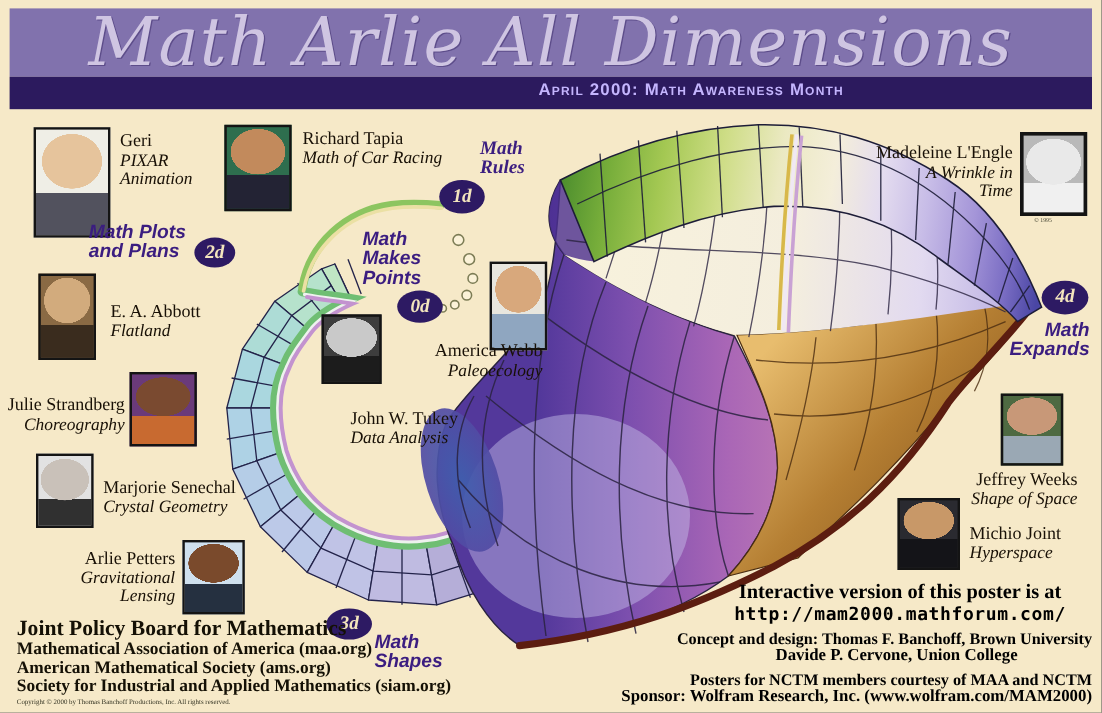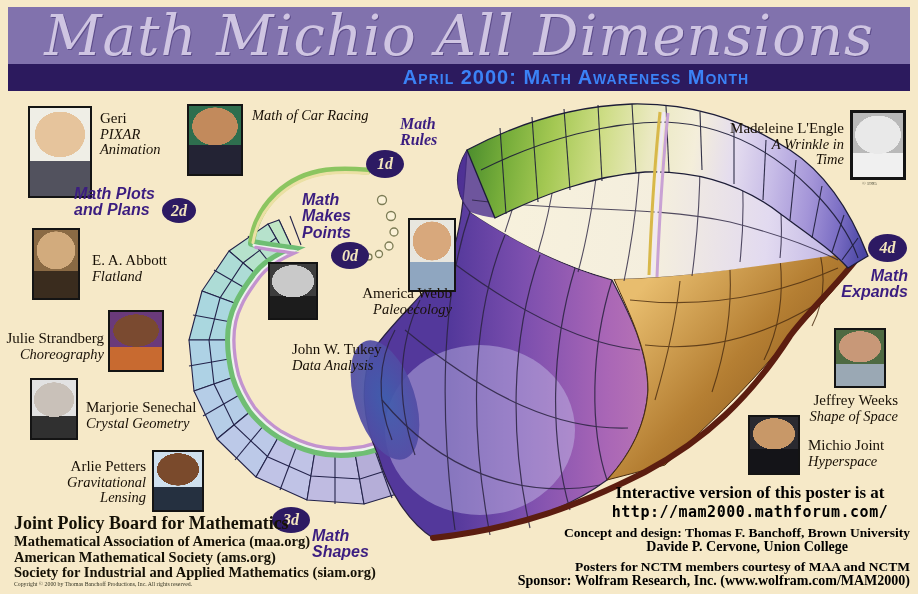--- a/index.html
+++ b/index.html
@@ -4,21 +4,21 @@
 <style>
   html,body{margin:0;padding:0;background:#555;}
   .poster{position:relative;width:918px;height:594px;background:#f6e9c8;overflow:hidden;
           font-family:"Liberation Serif",serif;}
   .hdr{position:absolute;left:8px;right:8px;top:7px;height:57px;background:#8172ad;}
   .hdr-title{position:absolute;left:0;right:0;top:-4px;text-align:center;
      font:italic 56px "DejaVu Serif",serif;color:#cfc5e2;letter-spacing:1px;white-space:nowrap;
      text-shadow:1px 1px 0 #5d4d8a;}
   .band{position:absolute;left:8px;right:8px;top:64px;height:27px;background:#2c1a5e;}
   .band-txt{position:absolute;left:250px;right:16px;top:2px;text-align:center;
-     font-variant:small-caps;font-weight:bold;font-size:20px;letter-spacing:1px;color:#3b82f6;
+     font-variant:small-caps;font-weight:bold;font-size:14px;letter-spacing:1px;color:#c4b5fd;
      font-family:"Liberation Sans",sans-serif;white-space:nowrap;}
   svg.art{position:absolute;left:0;top:0;width:918px;height:594px;}
 
   .photo{position:absolute;border:2px solid #141414;box-sizing:border-box;}
   .ph0{background:radial-gradient(42% 26% at 50% 30%,#e6c49c 99%,rgba(0,0,0,0) 100%),linear-gradient(to top,#52525e 40%,rgba(0,0,0,0) 40%),#efeee6;}
   .ph1{background:radial-gradient(44% 28% at 50% 30%,#c28a5c 99%,rgba(0,0,0,0) 100%),linear-gradient(to top,#232334 42%,rgba(0,0,0,0) 42%),#2e6e4e;}
   .ph2{background:radial-gradient(46% 30% at 50% 34%,#e9e9e9 99%,rgba(0,0,0,0) 100%),linear-gradient(to top,#f0f0f0 38%,rgba(0,0,0,0) 38%),#b9b9b9;}
   .ph3{background:radial-gradient(44% 28% at 50% 30%,#d2ab7d 99%,rgba(0,0,0,0) 100%),linear-gradient(to top,#3a2c1e 40%,rgba(0,0,0,0) 40%),#8a6a44;}
   .ph4{background:radial-gradient(44% 28% at 50% 30%,#d8a87c 99%,rgba(0,0,0,0) 100%),linear-gradient(to top,#8fa6c0 40%,rgba(0,0,0,0) 40%),#e8e6de;}
   .ph5{background:radial-gradient(46% 30% at 50% 32%,#c9c9c9 99%,rgba(0,0,0,0) 100%),linear-gradient(to top,#1c1c1c 40%,rgba(0,0,0,0) 40%),#3d3d3d;}
@@ -213,21 +213,21 @@
 
       <g fill="none">
         <path d="M 660,112 C 656,150 652,200 649,275" stroke="#d8b84a" stroke-width="3"></path>
         <path d="M 664,112 C 660,150 656,200 653,276" stroke="#f0e8f4" stroke-width="3"></path>
         <path d="M 668,113 C 664,152 660,202 657,277" stroke="#c9a2d4" stroke-width="3"></path>
       </g>
     </g>
   </svg>
 
   <div class="hdr">
-    <div class="hdr-title">Math Michio All Dimensions</div>
+    <div class="hdr-title">Math Arlie All Dimensions</div>
   </div>
   <div class="band">
     <div class="band-txt">April 2000: Math Awareness Month</div>
   </div>
 
   <div class="photo ph0" style="left:28px;top:106px;width:64px;height:92px;"></div>
   <div class="photo ph1" style="left:187px;top:104px;width:56px;height:72px;"></div>
   <div class="photo ph2" style="left:850px;top:110px;width:56px;height:70px;border-width:3px;"></div>
   <div class="photo ph3" style="left:32px;top:228px;width:48px;height:72px;"></div>
   <div class="photo ph4" style="left:408px;top:218px;width:48px;height:74px;"></div>
@@ -237,20 +237,21 @@
   <div class="photo ph8" style="left:152px;top:450px;width:52px;height:62px;"></div>
   <div class="photo ph9" style="left:834px;top:328px;width:52px;height:60px;"></div>
   <div class="photo ph10" style="left:748px;top:415px;width:52px;height:60px;"></div>
   <div class="pcredit">© 1995</div>
 
   <div class="cap c-geri" style="left:100px;top:110px;width:110px;">
     <div class="pname">Geri</div>
     <div class="pwork">PIXAR Animation</div>
   </div>
   <div class="cap" style="left:252px;top:108px;width:150px;">
+    <div class="pname">Richard Tapia</div>
     <div class="pwork">Math of Car Racing</div>
   </div>
   <div class="cap r c-lengle" style="right:74px;top:120px;width:125px;">
     <div class="pname">Madeleine L'Engle</div>
     <div class="pwork">A Wrinkle in Time</div>
   </div>
   <div class="cap" style="left:92px;top:252px;width:110px;">
     <div class="pname">E. A. Abbott</div>
     <div class="pwork">Flatland</div>
   </div>

